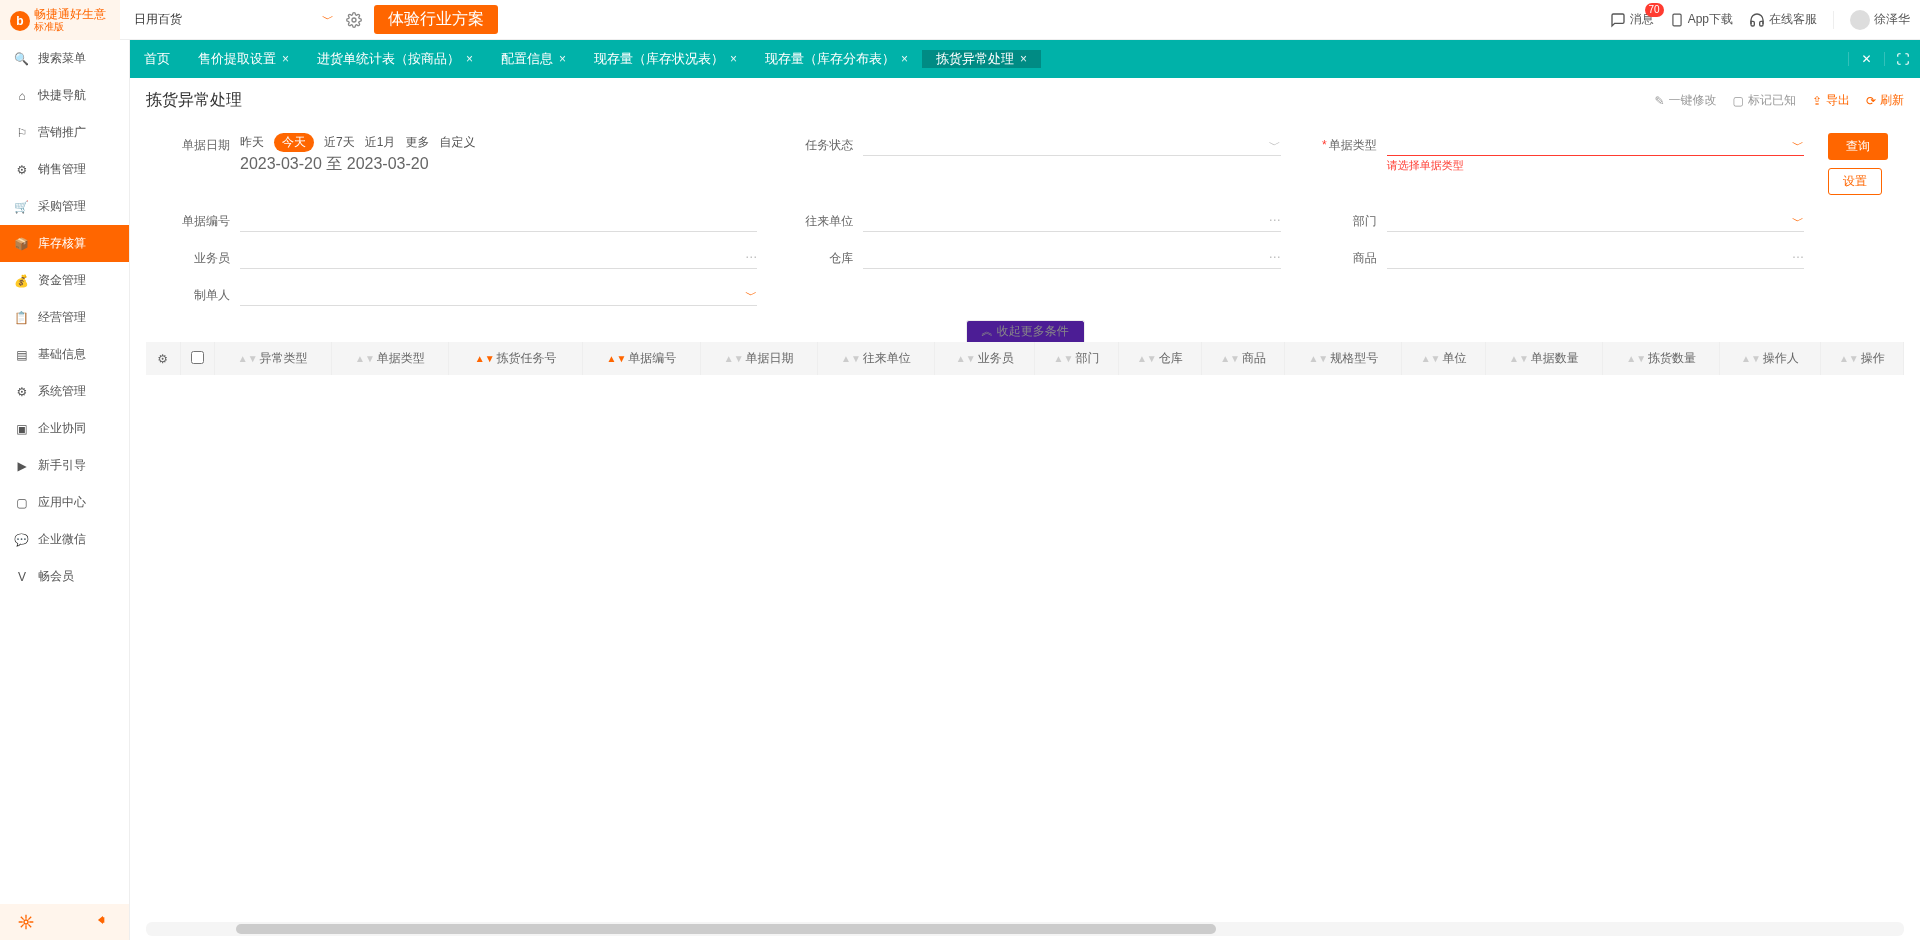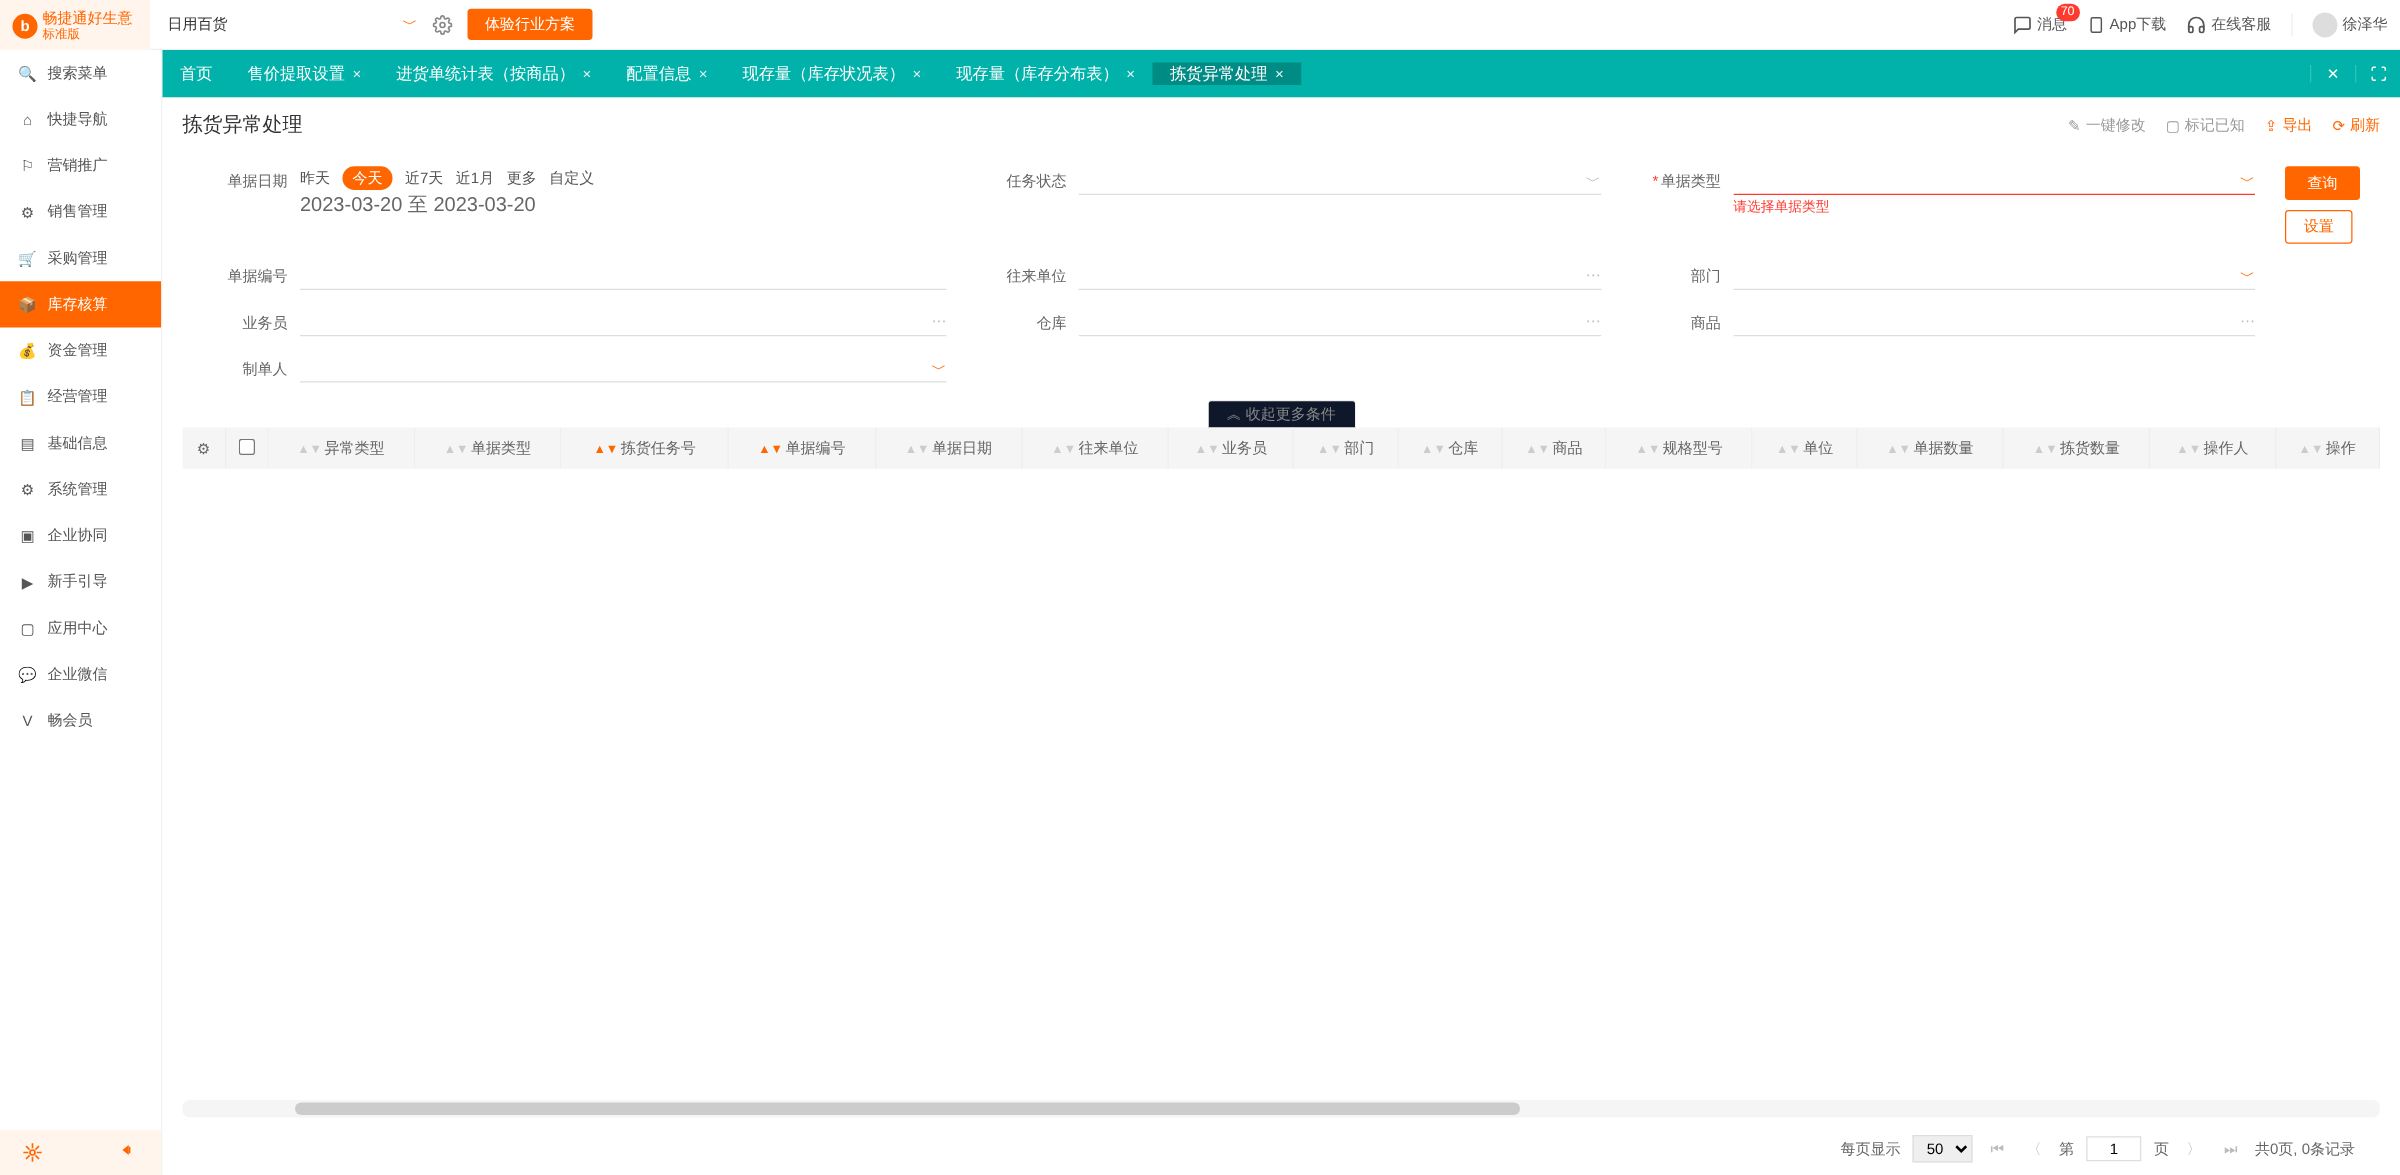--- a/index.html
+++ b/index.html
@@ -8,21 +8,21 @@
 
 
 .top-header{height:40px;display:flex;align-items:center;padding:0 10px;border-bottom:1px solid #eee}
 .logo-area{display:flex;align-items:center;width:120px}
 .logo-icon{width:20px;height:20px;border-radius:50%;background:#ff6600;margin-right:4px;display:flex;align-items:center;justify-content:center;color:#fff;font-weight:bold;font-size:12px}
 .logo-text{font-size:12px;color:#ff6600;line-height:1}
 .logo-sub{font-size:10px;color:#ff6600}
 .store-select{margin-left:14px;display:flex;align-items:center;color:#333;width:200px}
 .store-select .chev{margin-left:auto;color:#ff6600}
 .gear-top{margin:0 12px;color:#888}
-.btn-orange{background:#ff6600;color:#fff;border:none;padding:4px 14px;border-radius:3px;cursor:pointer;font-size:12px}
+.btn-orange{background:#ff6600;color:#fff;border:none;padding:4px 14px;border-radius:3px;cursor:pointer;font-size:16px}
 .top-spacer{flex:1}
 .top-right{display:flex;align-items:center;gap:16px;color:#555}
 .tr-item{display:flex;align-items:center;gap:4px;cursor:pointer;position:relative}
 .badge{position:absolute;top:-8px;right:-10px;background:#ff3b30;color:#fff;border-radius:8px;font-size:10px;padding:0 4px;line-height:14px}
 .avatar{width:20px;height:20px;border-radius:50%;background:#ddd;display:inline-block}
 .divider-v{width:1px;height:18px;background:#eee}
 
 
 .body{flex:1;display:flex;min-height:0}
 
@@ -65,21 +65,21 @@
 .fcontrol .chev,.fcontrol .dots{position:absolute;right:0;top:4px;color:#bbb;cursor:pointer;font-size:12px}
 .fcontrol .chev{color:#ff6600}
 .err-msg{color:#ff3b30;font-size:11px;margin-top:2px}
 .shortcut-row{display:flex;gap:10px;font-size:12px;color:#555;align-items:center}
 .shortcut-row .pill{background:#ff6600;color:#fff;border-radius:10px;padding:1px 8px}
 .shortcut-row span{cursor:pointer}
 .date-under{color:#666;font-size:16px;margin-top:2px}
 .btn-outline-orange{border:1px solid #ff6600;color:#ff6600;background:#fff;padding:4px 14px;border-radius:3px;cursor:pointer;font-size:12px}
 .btn-primary{background:#ff6600;color:#fff;border:none;padding:5px 18px;border-radius:3px;cursor:pointer;font-size:12px}
 
-.collapse-bar{text-align:center;padding:2px 0;color:#888;font-size:12px;cursor:pointer;border-bottom:1px solid #eee;background:#0f172a;width:119px;margin:0 auto;border-radius:3px 3px 0 0;border:1px solid #eee;border-bottom:none}
+.collapse-bar{text-align:center;padding:2px 0;color:#888;font-size:12px;cursor:pointer;border-bottom:1px solid #eee;background:#4c1d95;width:119px;margin:0 auto;border-radius:3px 3px 0 0;border:1px solid #eee;border-bottom:none}
 
 
 .tbl-wrap{flex:1;padding:0 16px;display:flex;flex-direction:column;min-height:0}
 .tbl{width:100%;border-collapse:collapse}
 .tbl th{background:#f5f5f5;font-weight:normal;color:#666;font-size:12px;padding:8px 6px;border-right:1px solid #eee;white-space:nowrap}
 .sort{color:#ccc;margin-right:2px;font-size:10px;display:inline-block}
 .sort.on{color:#ff6600}
 .tbl-body{flex:1}
 
 .hscroll{height:14px;background:#f5f5f5;position:relative;margin:0 0 4px 0;border-radius:6px}
@@ -405,29 +405,17 @@
                   <th><span class="sort">▲▼</span>操作人</th>
                   <th><span class="sort">▲▼</span>操作</th>
                 </tr>
               </thead>
           </table>
           <div class="tbl-body"></div>
           <div class="hscroll">
               <div class="hthumb"></div>
             </div>
 
-          <div class="pager">
-            <span>每页显示</span>
-            <select><option>50</option></select>
-            <span class="pgbtn">⏮</span>
-            <span class="pgbtn">〈</span>
-            <span>第</span>
-            <input value="1" style="">
-            <span>页</span>
-            <span class="pgbtn">〉</span>
-            <span class="pgbtn">⏭</span>
-            <span>共0页, 0条记录</span>
-          </div>
         </div>
       </div>
     </div>
   </div>
 </div>
 
 </body></html>

